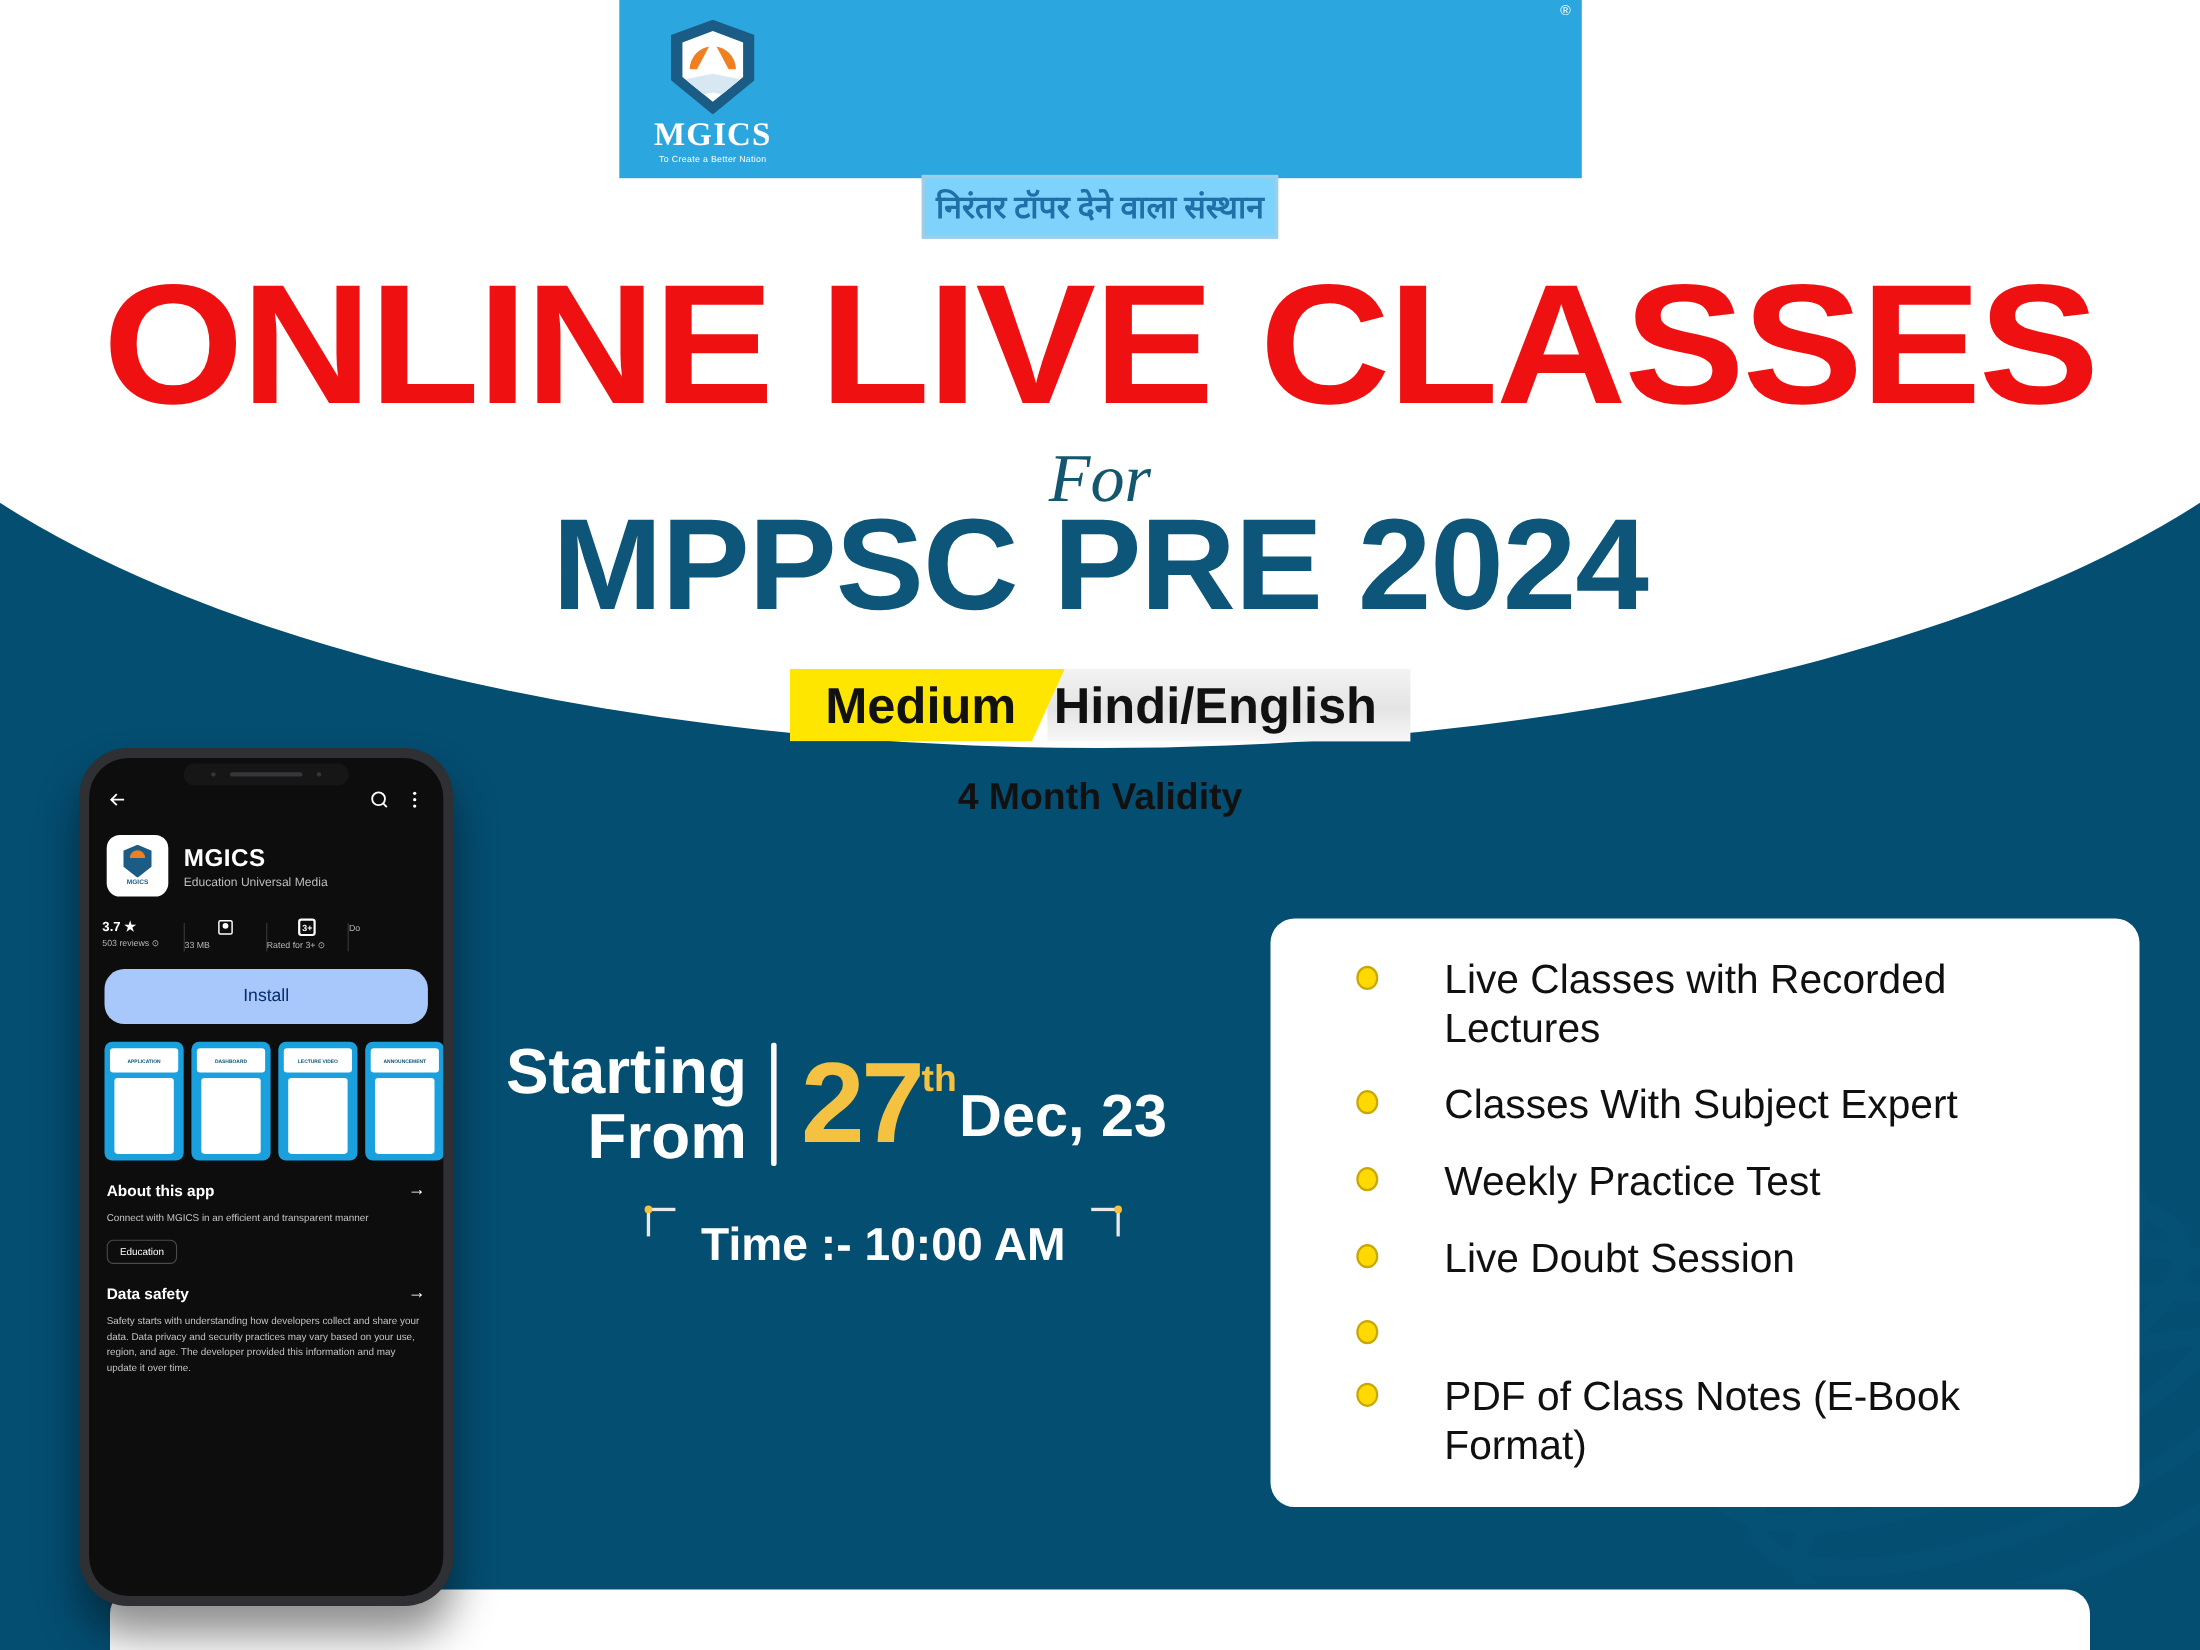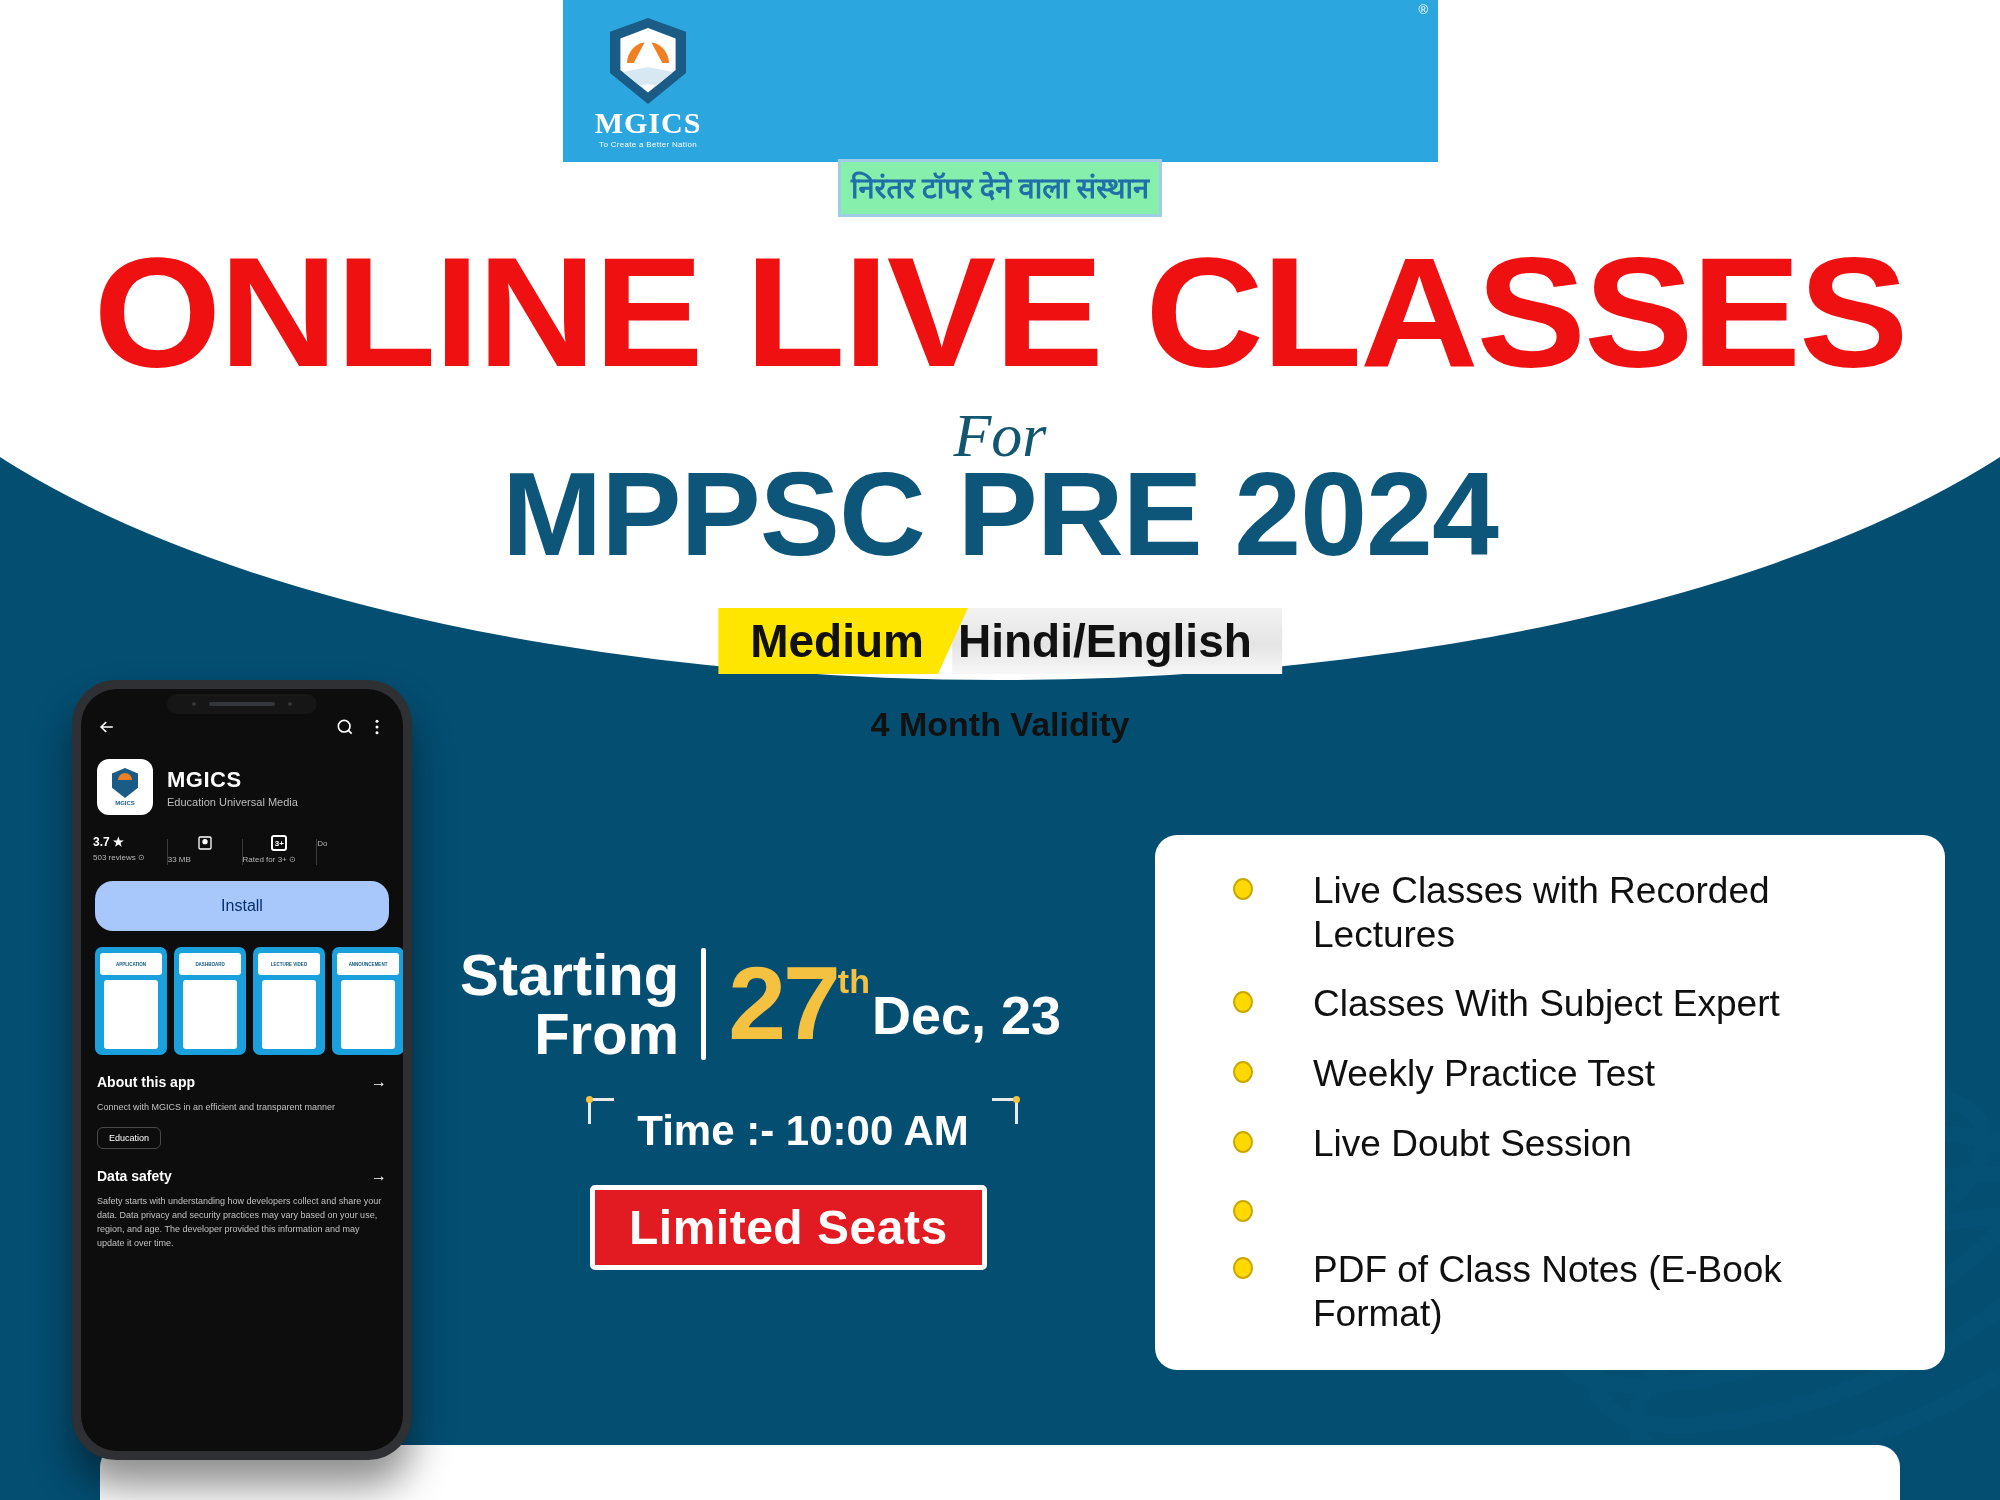--- a/index.html
+++ b/index.html
@@ -69,21 +69,21 @@
     color:#ffffff;font-size:62px;font-weight:bold;line-height:1.05;
     font-family:"Liberation Serif",serif; white-space:nowrap;
   }
   .for-civil{
     color:#ffffff;font-size:25px;font-weight:bold;letter-spacing:.5px;
     font-family:"Liberation Serif",serif;margin-top:-4px;
   }
 
   .tagline-box{
     position:absolute;z-index:6;left:50%;transform:translateX(-50%);
-    top:159px; background:#86efac; border:3px solid #9ecde5;
+    top:159px; background:#7dd3fc; border:3px solid #9ecde5;
     padding:5px 10px 8px;
   }
   .tagline-box span{
     color:#1f6fa8;font-size:29px;font-weight:bold;
     font-family:"Liberation Serif",serif;white-space:nowrap;
   }
 
   
   .headline{
     position:absolute;z-index:6;top:235px;left:0;right:0;text-align:center;
@@ -406,23 +406,20 @@
   <div class="time-row">
     <span class="brk tl">
         <i></i>
       </span>
     <span class="brk tr">
         <i></i>
       </span>
     <span class="txt"><span>Time :- </span><b>10:00 AM</b></span>
   </div>
 
-  <div class="seats">
-    <span>Limited Seats</span>
-  </div>
 
   <div class="features">
     <div class="feat">
       <span class="dot"></span>
       <span>Live Classes with Recorded Lectures</span>
     </div>
     <div class="feat">
       <span class="dot"></span>
       <span>Classes With Subject Expert</span>
     </div>

